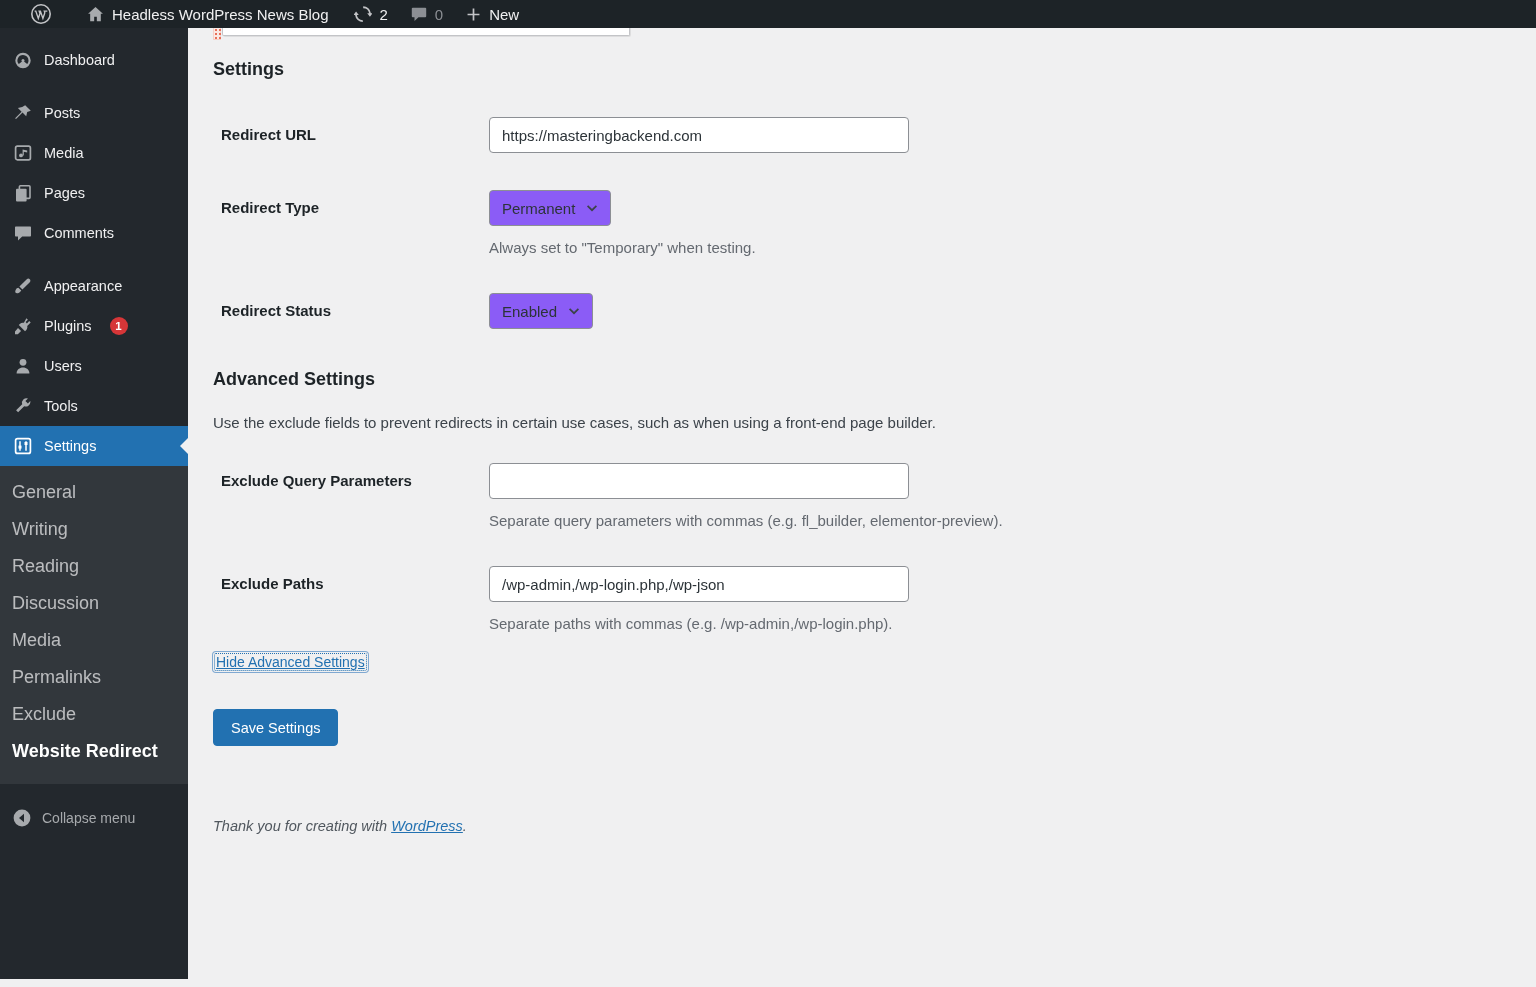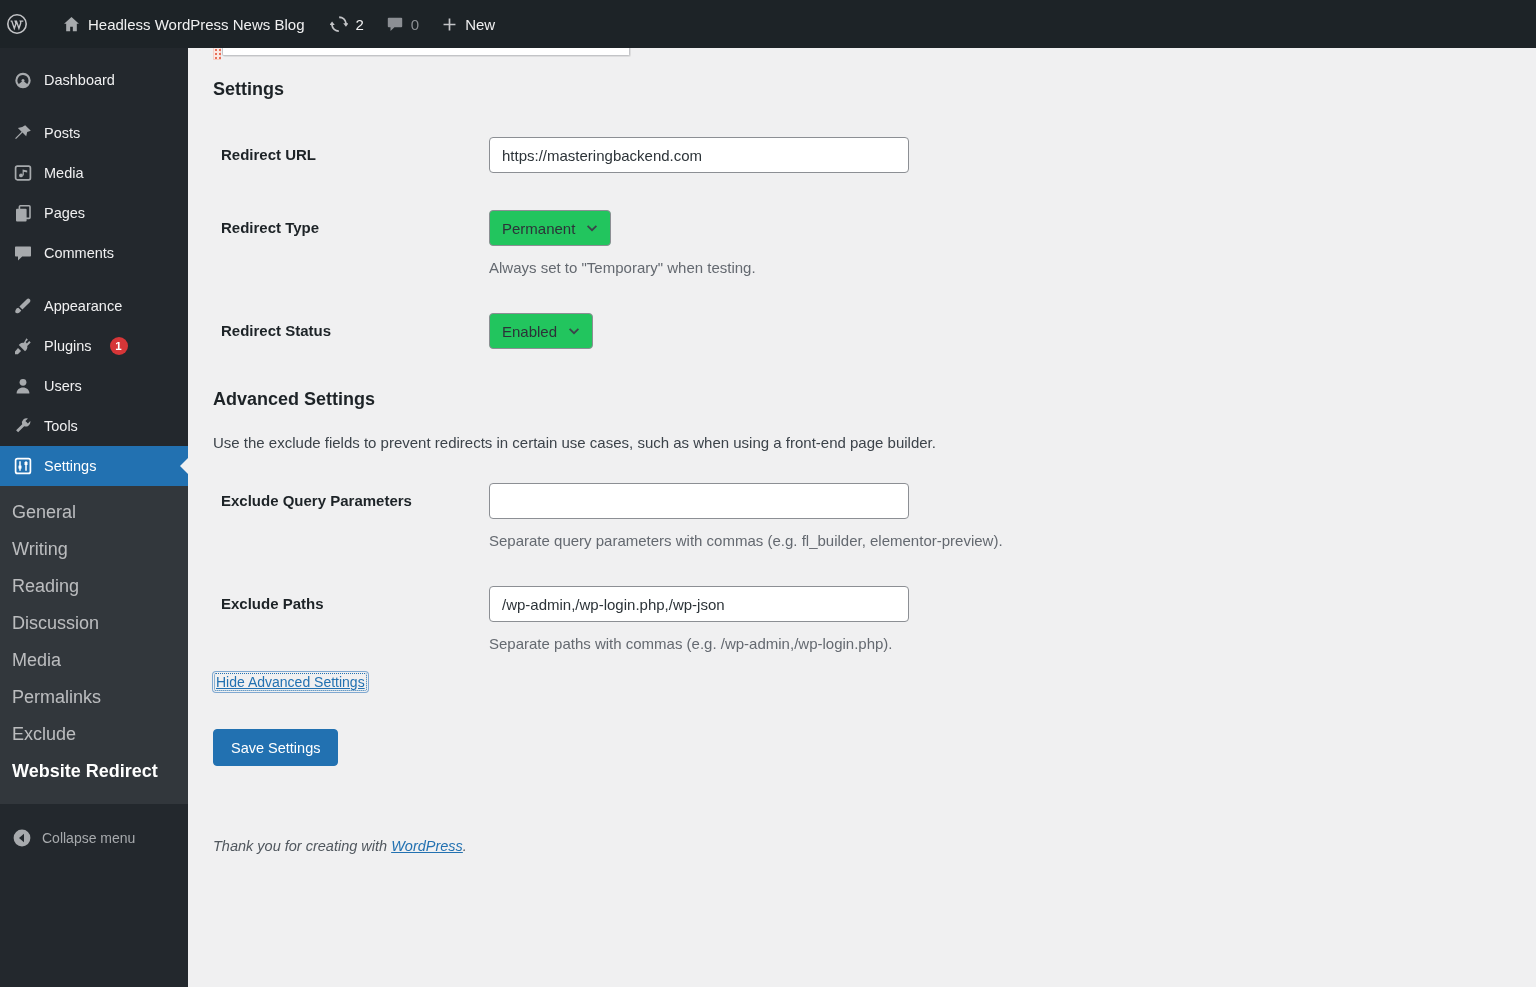--- a/index.html
+++ b/index.html
@@ -4,22 +4,22 @@
 <style>
   * { box-sizing: border-box; }
   html,body { margin:0; padding:0; }
   body {
     width:1536px; height:987px; overflow:hidden;
     font-family:"Liberation Sans","DejaVu Sans",sans-serif;
     background:#f0f0f1; color:#1d2327;
   }
   
   .adminbar {
-    height:48px; background:#1d2327; display:flex; align-items:center;
-    padding:0 4px; gap:0; position:relative; z-index:5;
+    height:28px; background:#1d2327; display:flex; align-items:center;
+    padding:0 28px; gap:0; position:relative; z-index:5;
   }
   .ab-item { display:flex; align-items:center; gap:7px; padding:0 10px; height:36px; color:#f0f0f1; font-size:15px; }
   .ab-icon { display:flex; align-items:center; }
   .ab-count { font-size:15px; }
   .dim { color:#8c8f94; }
   
   .layout { display:flex; height:951px; }
   .sidebar { width:188px; background:#23282d; flex:none; display:flex; flex-direction:column; }
   .menu { padding-top:12px; }
   .menu-item {
@@ -60,21 +60,21 @@
   .section-desc { margin:24px 0 0; font-size:15px; color:#3c434a; }
   .form-row { display:flex; margin-top:37px;margin-left:8px; }
   .row-label { width:268px; flex:none; padding-top:9px; font-size:15px; font-weight:700; color:#1d2327; }
   .row-field { display:flex; flex-direction:column; }
   .text-input {
     width:420px; height:36px; background:#fff; border:1px solid #8c8f94; border-radius:4px;
     font-family:inherit; font-size:15px; color:#2c3338; padding:0 12px; outline:none;
   }
   .select {
     display:inline-flex; align-items:center; gap:10px; height:36px;
-    padding:0 11px 0 12px; background:#22c55e; border:1px solid #8c8f94; border-radius:4px;
+    padding:0 11px 0 12px; background:#8b5cf6; border:1px solid #8c8f94; border-radius:4px;
     font-size:15px; color:#2c3338; cursor:pointer; width:max-content;text-align:center;
   }
   .select.wide { width:364px; justify-content:space-between; }
   .chev { flex:none; }
   .help-text { margin-top:13px; font-size:15px; color:#646970; }
   .adv-link-wrap { margin-top:20px; }
   .adv-link {
     display:inline-block; padding:2px 3px; border-radius:3px;
     box-shadow:0 0 0 1px #7fa8d1; outline:1px dotted #2271b1; outline-offset:-2px;
     font-size:14px; color:#2271b1; text-decoration:underline; cursor:pointer;

